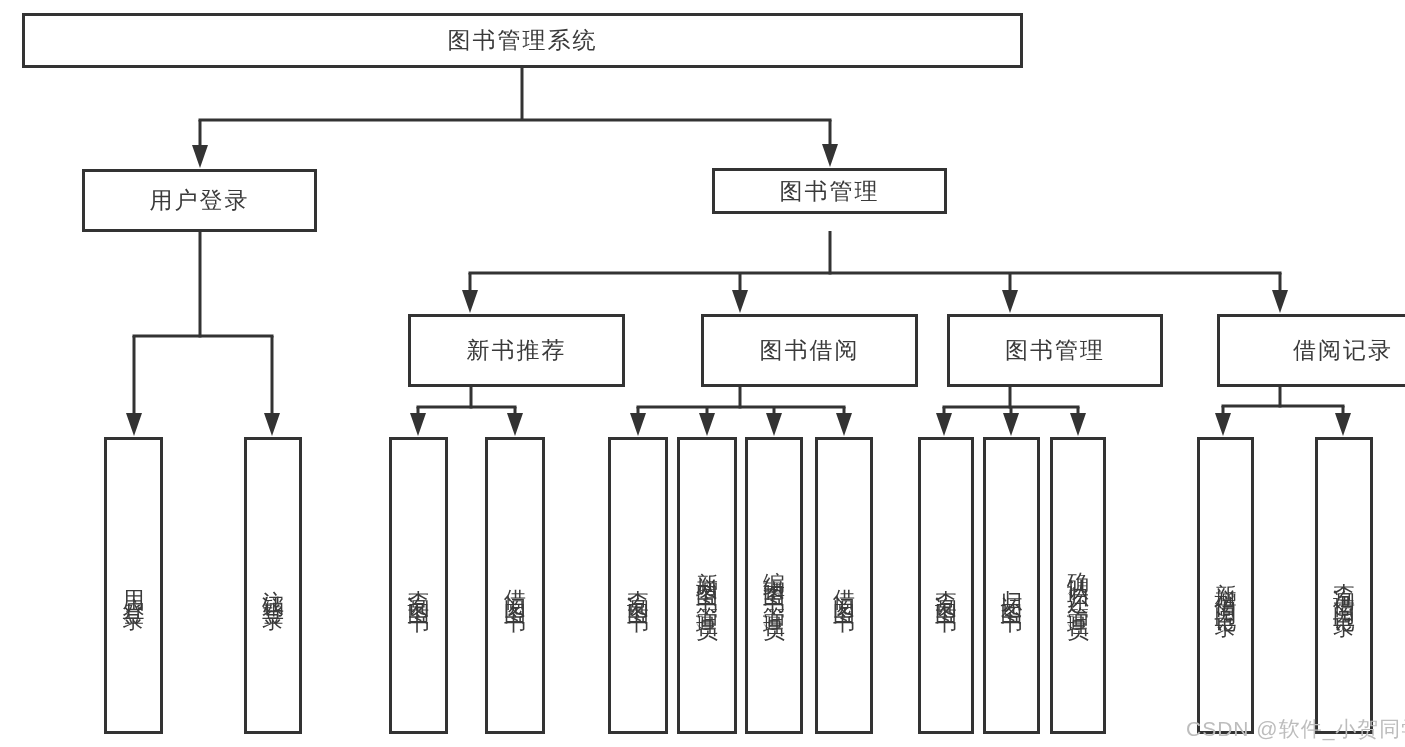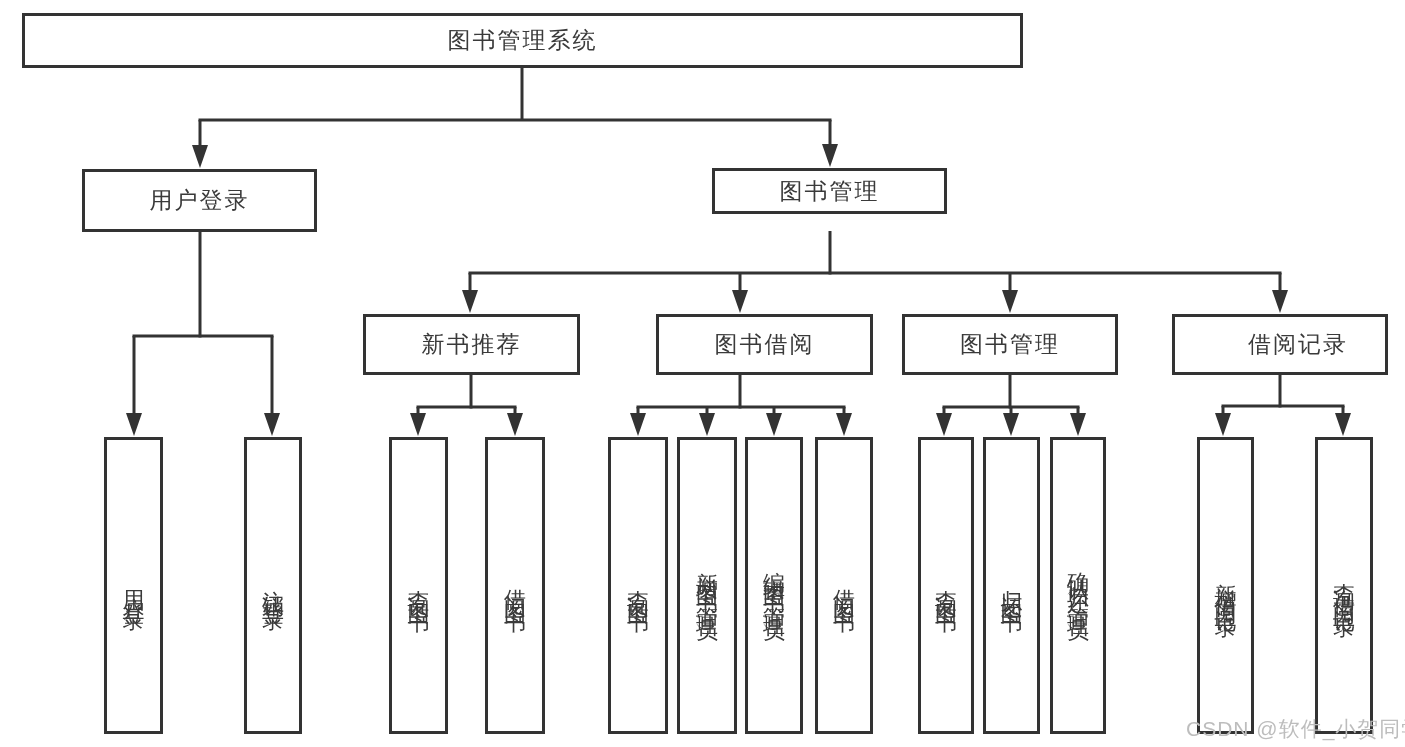--- a/index.html
+++ b/index.html
@@ -36,21 +36,21 @@
   }
   .h-label {
     font-size: 23px;
     letter-spacing: 2px;
     white-space: nowrap;
     line-height: 1;
   }
   .root-node  { left: 22px;  top: 13px;  width: 1001px; height: 55px; }
   .l2-a       { left: 82px;  top: 169px; width: 235px;  height: 63px; }
   .l2-b       { left: 712px; top: 168px; width: 235px;  height: 46px; }
-  .l3         { top: 314px; height: 61px; width: 217px; }
+  .l3         { top: 314px; height: 73px; width: 217px; margin-left: 45px; }
   .l3-a { left: 363px; }
   .l3-b { left: 656px; }
   .l3-c { left: 902px; width: 216px; }
   .l3-d { left: 1172px; width: 216px; padding-left: 36px; }
   .leaf {
     top: 437px;
     height: 297px;
   }
   .leaf .v-label {
     writing-mode: vertical-rl;

